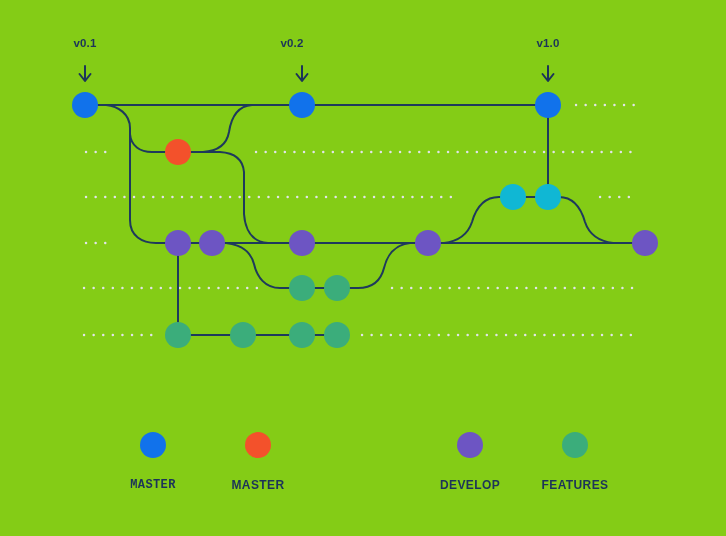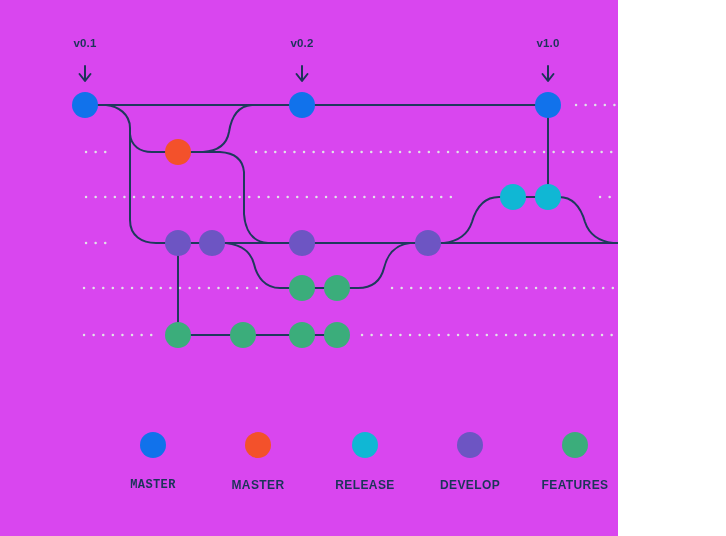--- a/index.html
+++ b/index.html
@@ -1,31 +1,31 @@
 <!DOCTYPE html>
 <html><head>
 <meta charset="utf-8">
 <style>
   html,body{margin:0;padding:0;background:#ffffff;}
   .canvas{
     position:relative;
-    width:618px;height:536px;
-    background:#d946ef;
+    width:726px;height:536px;
+    background:#84cc16;
     font-family:"Liberation Sans", sans-serif;
     overflow:hidden;
   }
   .graph-svg{position:absolute;left:0;top:0;}
   .version-label{
     position:absolute;top:37px;width:80px;
     text-align:center;
     font-size:11.5px;font-weight:bold;
     letter-spacing:0.2px;
     color:#1c3459;
   }
-  .v1{left:45px;} .v2{left:262px;} .v3{left:508px;text-align:center;}
+  .v1{left:45px;} .v2{left:252px;} .v3{left:508px;text-align:center;}
   .legend-item{
     position:absolute;top:432px;width:110px;
     display:flex;flex-direction:column;align-items:center;
   }
   .li1{left:98px;font-family:Liberation Mono, monospace;} .li2{left:203px;} .li3{left:310px;} .li4{left:415px;justify-content:space-between;} .li5{left:520px;}
   .legend-dot{
     width:26px;height:26px;border-radius:50%;
     margin-bottom:20px;
   }
   .legend-label{
@@ -104,24 +104,20 @@
   <div class="version-label v3">v1.0</div>
 
   <div class="legend-item li1">
     <div class="legend-dot" style="background-color: rgb(17, 114, 235);"></div>
     <div class="legend-label">MASTER</div>
   </div>
   <div class="legend-item li2">
     <div class="legend-dot" style="background-color: rgb(243, 81, 43);"></div>
     <div class="legend-label">MASTER</div>
   </div>
-  <div class="legend-item li3">
-    <div class="legend-dot" style="background-color: rgb(16, 183, 212);"></div>
-    <div class="legend-label">RELEASE</div>
-  </div>
   <div class="legend-item li4">
     <div class="legend-dot" style="background-color: rgb(109, 85, 195);"></div>
     <div class="legend-label">DEVELOP</div>
   </div>
   <div class="legend-item li5">
     <div class="legend-dot" style="background-color: rgb(59, 173, 123);"></div>
     <div class="legend-label">FEATURES</div>
   </div>
 
 </div>

